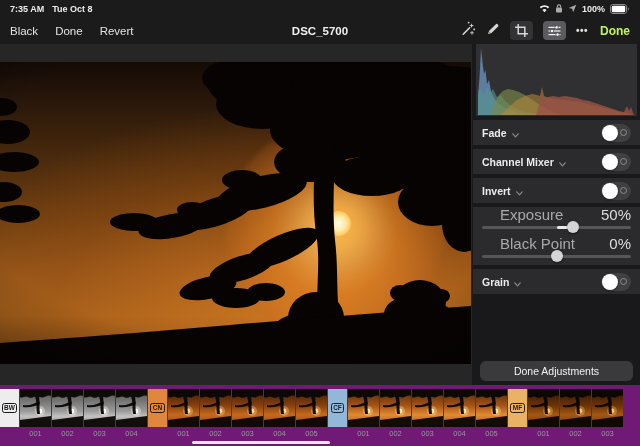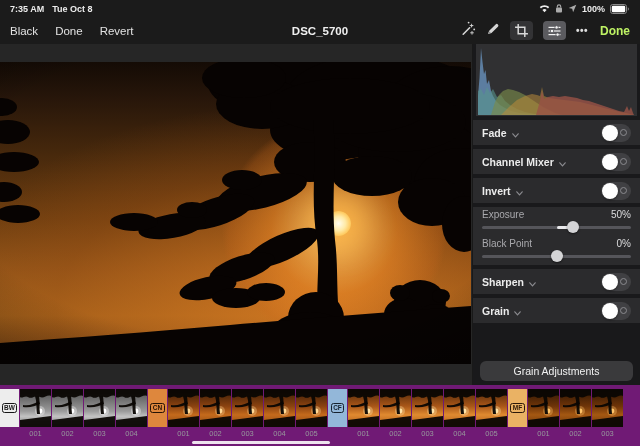--- a/index.html
+++ b/index.html
@@ -50,21 +50,21 @@
   .toggle{position:relative;width:30px;height:18px;border-radius:9px;flex:none;}
   .toggle.off{background:#404043;}
   .toggle .knob{position:absolute;top:1px;width:16px;height:16px;border-radius:50%;background:#fff;
                 box-shadow:0 1px 2px rgba(0,0,0,.5);}
   .toggle.off .knob{left:1px;}
   .toggle.on .knob{right:1px;}
   .toggle .off-ring{position:absolute;right:4.5px;top:5.5px;width:5px;height:5px;border:1.2px solid #8a8a8e;border-radius:50%;}
   .toggle .on-bar{position:absolute;left:6px;top:5.5px;width:1.5px;height:7px;background:rgba(255,255,255,.95);border-radius:1px;}
   
   .slider-group{padding:1px 9px 4px 9px;}
-  .sl-row1{display:flex;justify-content:space-between;font-size:10px;color:#a9a9ad;height:13px;align-items:center;}
+  .sl-row1{display:flex;justify-content:space-between;font-size:15px;color:#a9a9ad;height:13px;align-items:center;margin-left:18px;}
   .sl-value{color:#dcdcde;}
   .sl-track{position:relative;height:10px;margin-top:1px;}
   .sl-base{position:absolute;left:0;right:0;top:4px;height:2.5px;border-radius:2px;background:#55555a;}
   .sl-fill{position:absolute;top:4px;height:2.5px;border-radius:2px;background:#e9e9eb;}
   .sl-knob{position:absolute;top:-1px;width:12px;height:12px;border-radius:50%;background:#d4d4d6;box-shadow:0 1px 2px rgba(0,0,0,.5);}
   .reset-btn{position:absolute;left:7px;right:7px;bottom:4px;height:20px;border-radius:6px;background:#3a3a3c;
              display:flex;align-items:center;justify-content:center;font-size:10.5px;color:#f2f2f2;}
   
   .filmstrip{position:absolute;left:0;top:385px;width:640px;height:71px;background:#701a75;}
   .fs-row{position:absolute;left:0;top:4px;display:flex;gap:1px;align-items:flex-start;}
@@ -288,46 +288,33 @@
             </div>
             <div class="sl-track">
               <div class="sl-base"></div>
               <div class="sl-fill" style="left:50%;width:0%"></div>
               <div class="sl-knob" style="left:calc(50% - 6px)"></div>
             </div>
           </div>
         </div>
         <div class="adj-card">
           <div class="adj-head">
-            <span class="adj-name">Sharpen</span>
-            <span><svg class="chev" width="7" height="5" viewBox="0 0 7 5">
-                <path d="M0.8 0.8 L3.5 3.8 L6.2 0.8" fill="none" stroke="#8a8a8e" stroke-width="1.2" stroke-linecap="round"></path>
-              </svg></span>
-            <span class="spacer"></span>
-            <div class="toggle off">
-              <div class="knob"></div>
-              <div class="off-ring"></div>
-            </div>
-          </div>
-        </div>
-        <div class="adj-card">
-          <div class="adj-head">
             <span class="adj-name">Grain</span>
             <span><svg class="chev" width="7" height="5" viewBox="0 0 7 5">
                 <path d="M0.8 0.8 L3.5 3.8 L6.2 0.8" fill="none" stroke="#8a8a8e" stroke-width="1.2" stroke-linecap="round"></path>
               </svg></span>
             <span class="spacer"></span>
             <div class="toggle off">
               <div class="knob"></div>
               <div class="off-ring"></div>
             </div>
           </div>
         </div>
       </div>
-    <div class="reset-btn">Grain Adjustments</div>
+    <div class="reset-btn">Done Adjustments</div>
   </div>
 
   <div class="filmstrip">
     <div class="fs-row" id="fs-row">
         <div class="fs-tile" style="background: rgb(237, 237, 237);">
           <span class="fs-badge" style="color: rgb(22, 22, 22);">BW</span>
         </div>
         <div class="fs-cell">
           <div class="fs-thumb" style="background: linear-gradient(rgb(74, 74, 74), rgb(154, 154, 154) 58%, rgb(194, 194, 194) 72%, rgb(126, 126, 126) 100%);">
             <svg width="31" height="38" viewBox="0 0 31 38">

